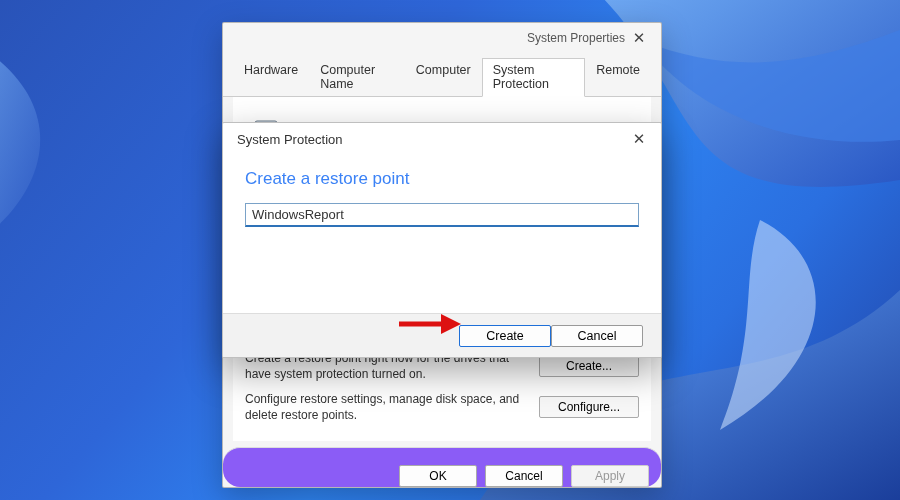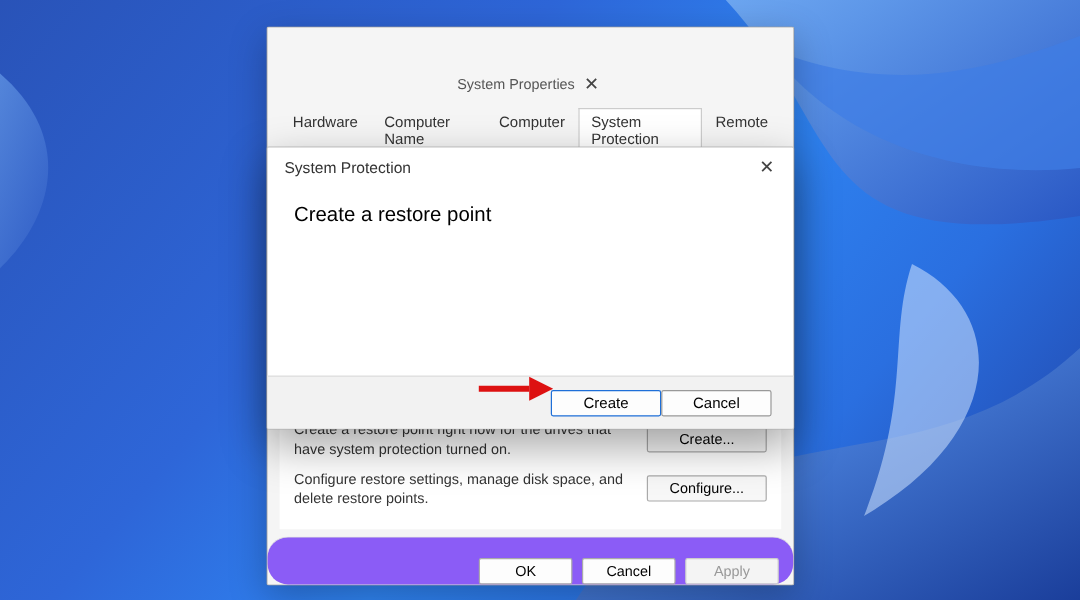--- a/index.html
+++ b/index.html
@@ -8,21 +8,21 @@
   
   .wallpaper { position: absolute; inset: 0; background: linear-gradient(130deg,#2953b8 0%,#2e66d8 35%,#2f84f2 55%,#2a6fe0 75%,#1f3ea0 100%); z-index: 0; overflow:hidden;}
   .wallpaper svg { position:absolute; inset:0; }
 
   
   .sysprop {
     position: absolute; left: 222px; top: 22px; width: 440px; height: 466px;
     background: #f5f5f5; border: 1px solid rgba(0,0,0,.25); border-radius: 2px;
     box-shadow: 0 10px 30px rgba(0,0,0,.25); z-index: 10; font-size: 12px; color:#333;
   }
-  .sysprop-titlebar { display:flex; align-items:center; justify-content:center; height:30px; padding: 0 8px 0 12px; margin-top: 32px; }
+  .sysprop-titlebar { display:flex; align-items:center; justify-content:flex-end; height:30px; padding: 0 8px 0 12px; }
   .sysprop-title { color:#555; }
   .close-x { font-size:15px; color:#444; width:28px; text-align:center; cursor:default; }
 
   .tabbar { display:flex; gap:0; padding: 4px 10px 0 10px; border-bottom:1px solid #ccc; font-size:12.5px; }
   .tab { padding: 4px 10px 5px; color:#333; cursor:default; border:1px solid transparent; border-bottom:none; position:relative; top:1px;}
   .tab.active { background:#fff; border-color:#ccc; border-bottom:1px solid #fff; }
 
   .tabcontent { background:#fff; margin: 0 10px 8px; padding: 12px 12px 12px 12px; }
 
   .infobar { display:flex; align-items:center; gap:12px; padding:4px 6px 10px 6px; }
@@ -41,21 +41,21 @@
 
   
   .modal {
     position: absolute; left:222px; top:122px; width:440px; height:236px;
     background:#fff; border:1px solid rgba(0,0,0,.25); border-radius:2px;
     box-shadow: 0 14px 36px rgba(0,0,0,.35); z-index:20;
   }
   .modal-titlebar { display:flex; align-items:center; justify-content:space-between; height:32px; padding:0 8px 0 14px;}
   .modal-title { font-size:13px; color:#333;}
   .modal-content { padding: 8px 22px 0 22px;}
-  .modal-heading { color:#000000; font-size:17px; font-weight:400; margin:6px 0 14px;}
+  .modal-heading { color:#3b82f6; font-size:17px; font-weight:400; margin:6px 0 14px;}
   .modal-text { font-size:12.5px; color:#333; line-height:1.4; margin-bottom:16px;}
   .modal input[type=text] { width:100%; height:24px; padding:2px 6px; font-size:13px; color:#333; border:1px solid #7aa2c8; border-bottom:2px solid #2e72b8; outline:none;}
   .modal-footer { position:absolute; left:0; right:0; bottom:0; height:44px; background:#f2f2f2; border-top:1px solid #ddd; display:flex; align-items:center; justify-content:flex-end; padding:0 18px;}
   .modal-footer button { width:92px; height:22px; font-size:12.5px; background:#fdfdfd; border:1px solid #999; border-radius:2px;}
   .modal-footer button.primary { border:1.5px solid #1e6fd8;}
 
   
   .arrow { position:absolute; left:397px; top:312px; z-index:30; width:64px; height:24px;}
 
   
@@ -133,20 +133,21 @@
   </div>
 </div>
 
 <div class="modal">
   <div class="modal-titlebar">
     <span class="modal-title">System Protection</span>
     <span class="close-x">✕</span>
   </div>
   <div class="modal-content">
     <div class="modal-heading">Create a restore point</div>
+    <input type="text" value="WindowsReport" style="">
   </div>
   <div class="modal-footer">
     <button class="primary">Create</button>
     <button>Cancel</button>
   </div>
 </div>
 
 <div class="arrow">
   <svg viewBox="0 0 64 24">
     <line x1="2" y1="12" x2="44" y2="12" stroke="#d11" stroke-width="5"></line>

